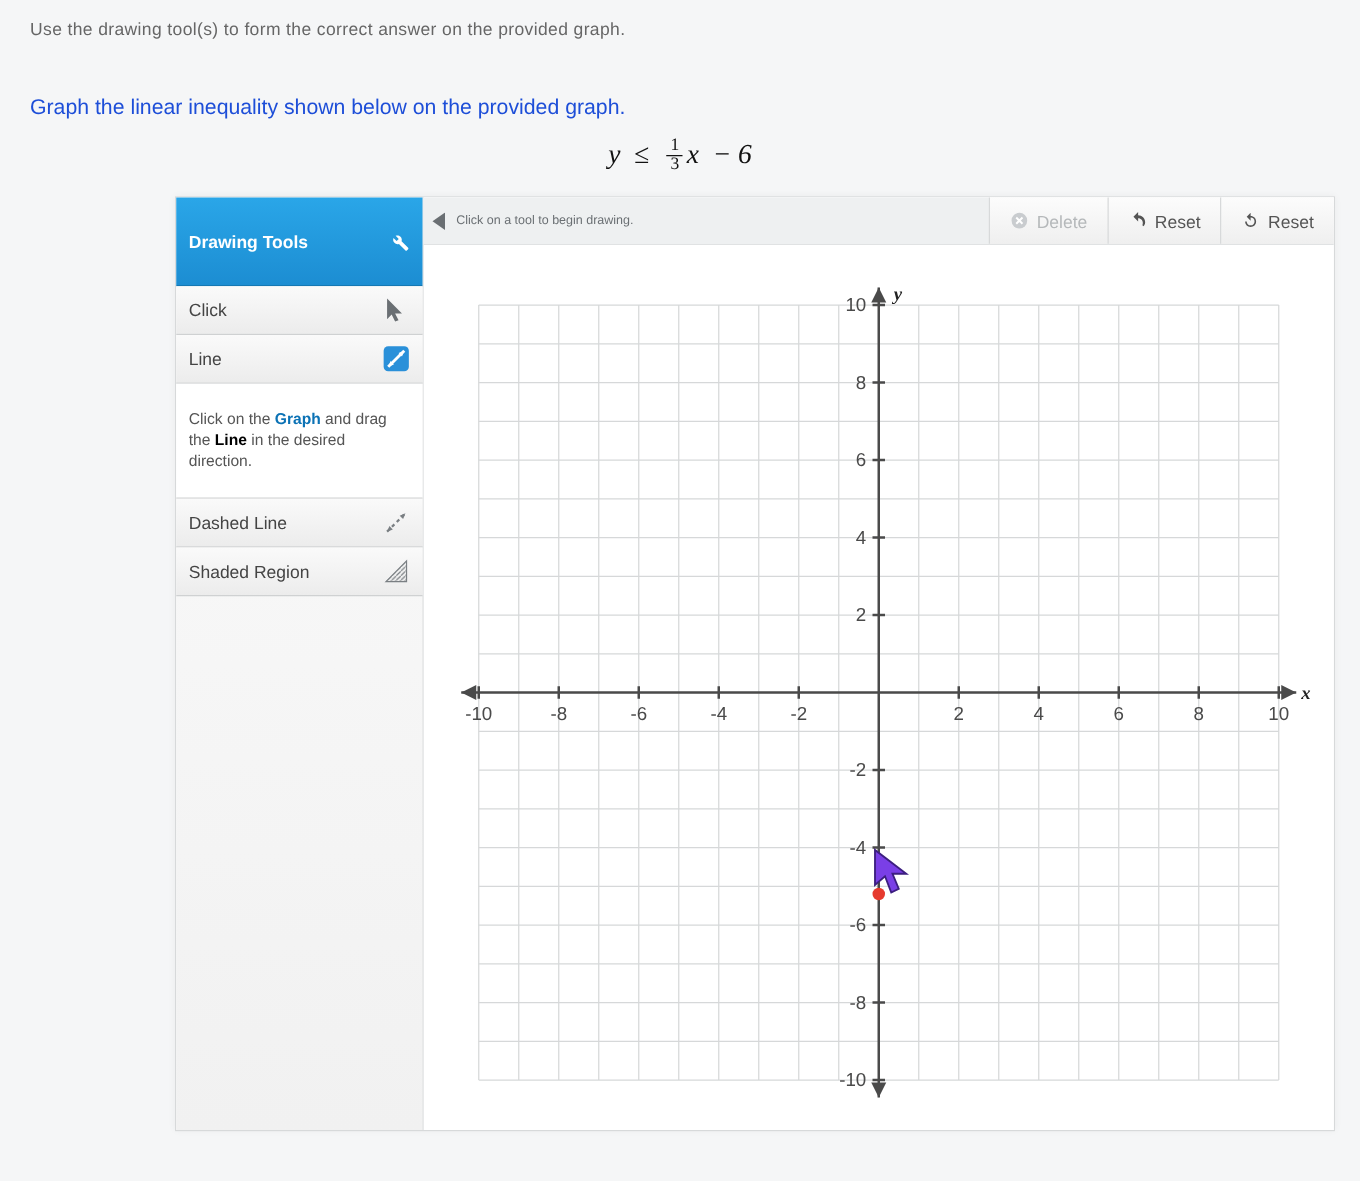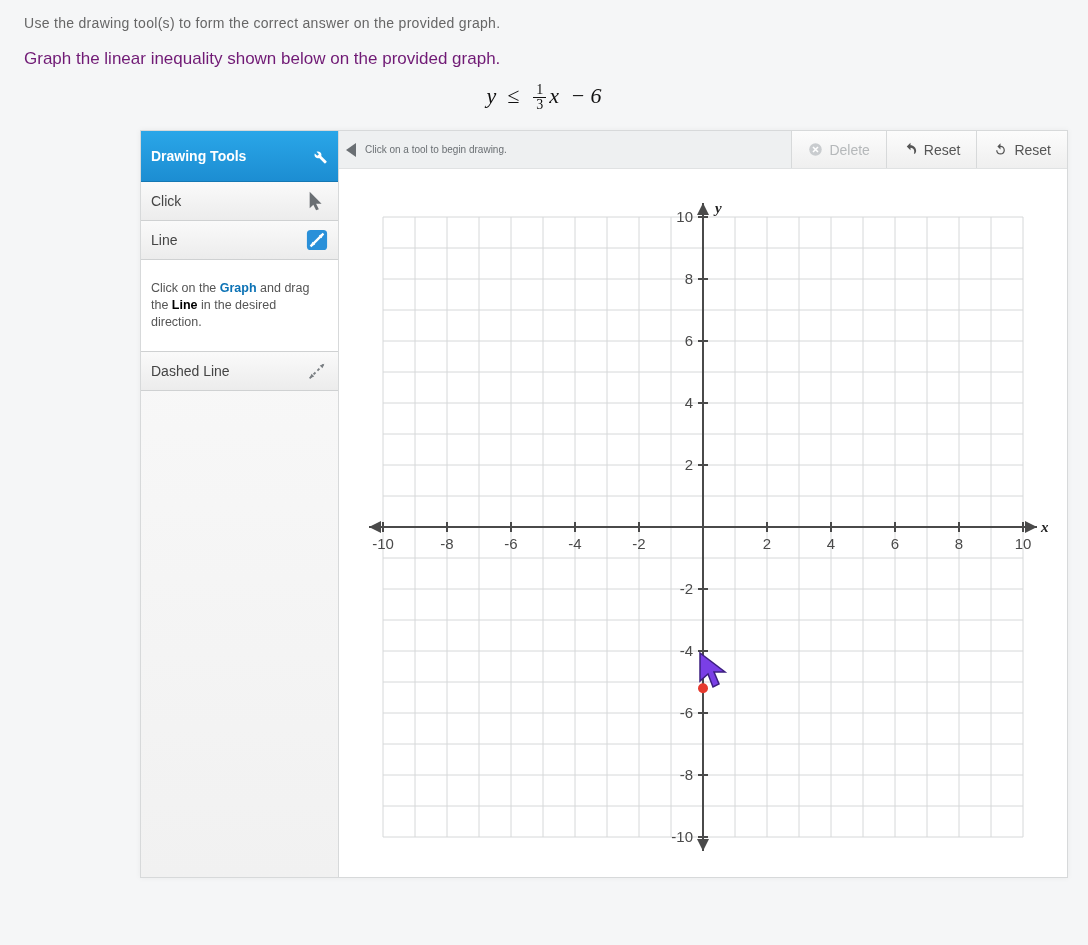--- a/index.html
+++ b/index.html
@@ -15,23 +15,24 @@
   .page {
     padding: 0 20px;
   }
   .cutoff-text {
     color: #666;
     font-size: 14px;
     padding: 15px 0 10px 4px;
     letter-spacing: 0.3px;
   }
   .prompt {
-    color: #701a75;
+    color: #1d4ed8;
     font-size: 17px;
     padding: 8px 0 14px 4px;
+    margin-top: 27px;
   }
   .equation {
     text-align: center;
     font-family: "Times New Roman", serif;
     font-size: 22px;
     font-style: italic;
     color: #111;
     margin: 0 0 18px 0;
   }
   .equation .frac {
@@ -57,21 +58,21 @@
     background: linear-gradient(#fbfbfb,#f1f1f1);
     border-right: 1px solid #d7d9da;
     display: flex;
     flex-direction: column;
   }
   .tool-header {
     background: linear-gradient(#2aa6e8,#1c8dd2);
     color: #fff;
     font-weight: bold;
     font-size: 14px;
-    padding: 16px 10px;
+    padding: 26px 10px;
     display: flex;
     align-items: center;
     justify-content: space-between;
     border-bottom: 1px solid #1578b3;
   }
   .tool-header .wrench {
     width: 18px; height: 18px; fill: #fff;
   }
   .tool-item {
     background: linear-gradient(#fafafa,#ececec);
@@ -188,20 +189,31 @@
       <div class="hint-box">
         <span>Click on the </span><b>Graph</b><span> and drag the </span><strong class="k">Line</strong><span> in the desired direction.</span>
       </div>
       <div class="tool-item">
         <span>Dashed Line</span>
         <svg class="ticon" viewBox="0 0 24 24">
             <path d="M4 20 L20 4" stroke="#7a7f83" stroke-width="2" stroke-dasharray="3 3"></path>
             <polygon points="20,4 15,6 18,9" fill="#7a7f83"></polygon>
             <polygon points="4,20 9,18 6,15" fill="#7a7f83"></polygon>
           </svg>
+      </div>
+      <div class="tool-item">
+        <span>Shaded Region</span>
+        <svg class="ticon" viewBox="0 0 24 24">
+          <defs>
+              <pattern id="hatch" width="4" height="4" patternUnits="userSpaceOnUse">
+                <path d="M0 4 L4 0" stroke="#7a7f83" stroke-width="1"></path>
+              </pattern>
+            </defs>
+          <polygon points="3,21 21,21 21,3" fill="url(#hatch)" stroke="#7a7f83"></polygon>
+        </svg>
       </div>
     </div>
 
     <div class="canvas-side">
       <div class="top-bar">
         <div class="pointer-hint">
           <svg viewBox="0 0 10 14">
               <polygon points="10,0 0,7 10,14"></polygon>
             </svg>
           <span>Click on a tool to begin drawing.</span>

